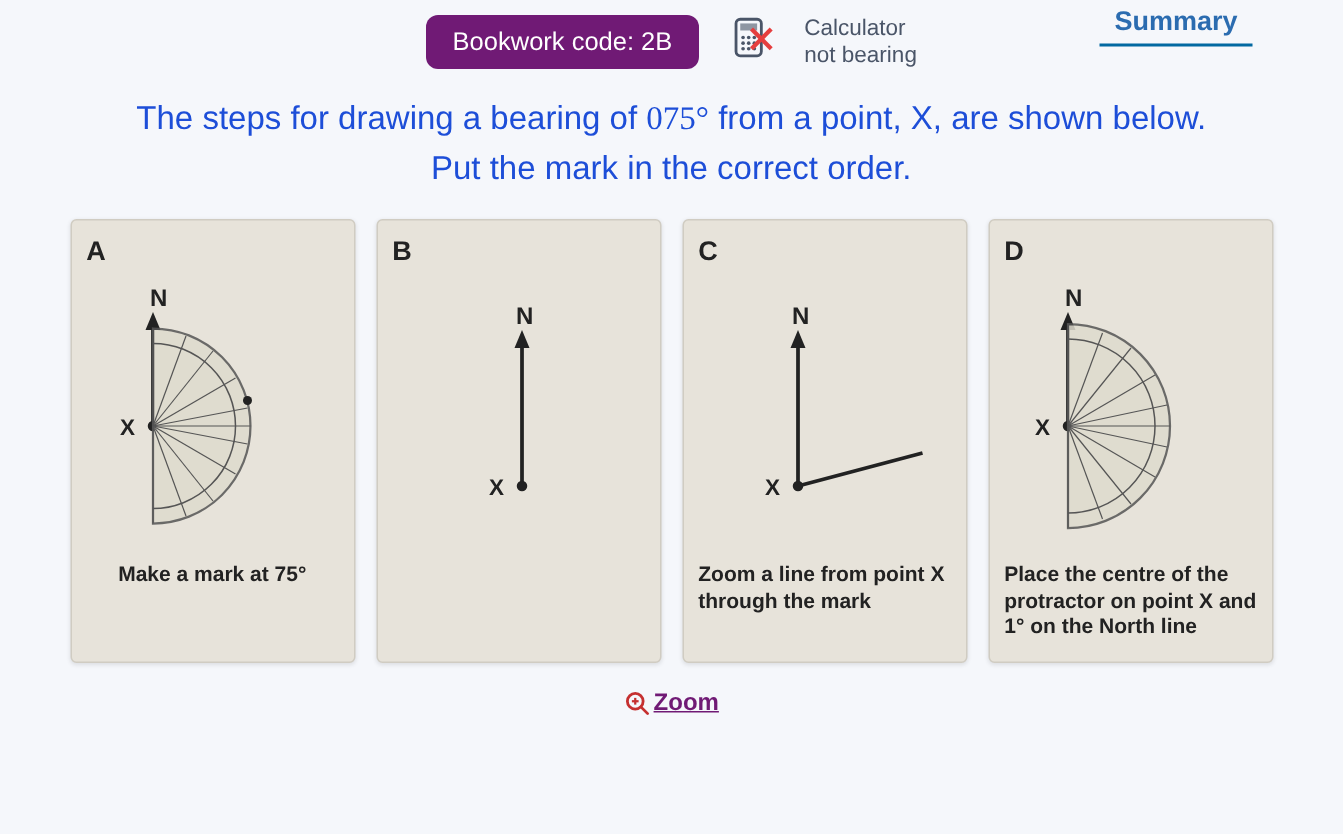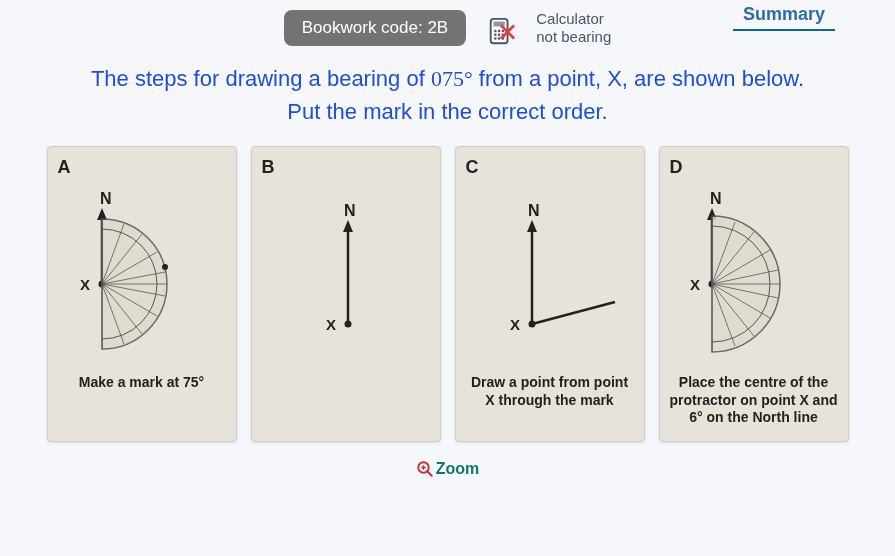--- a/index.html
+++ b/index.html
@@ -23,30 +23,30 @@
       position: absolute;
       right: 60px;
       top: 0;
       color: #2b6cb0;
       font-weight: 600;
       font-size: 18px;
       padding: 4px 10px;
       border-bottom: 2px solid #0369a1;
     }
     .bookwork-pill {
-      background: #737373;
+      background: #701a75;
       color: #fff;
       padding: 8px 18px;
       border-radius: 8px;
       font-size: 17px;
       font-weight: 500;
     }
     .calc-badge {
       display: flex;
-      align-items: flex-end;
+      align-items: flex-start;
       gap: 20px;
       color: #4a5568;
       font-size: 15px;
       line-height: 1.2;
     }
     .calc-icon {
       width: 30px;
       height: 30px;
       position: relative;
     }
@@ -89,34 +89,34 @@
       display: flex;
       align-items: center;
       justify-content: center;
       margin-bottom: 10px;
     }
     .figure svg { max-width: 100%; max-height: 100%; }
     .caption {
       font-size: 14px;
       font-weight: 700;
       color: #222;
-      text-align: center;
       line-height: 1.25;
     }
     .zoom-btn {
       display: flex;
       align-items: center;
       justify-content: center;
       gap: 2px;
       margin: 18px auto 0 auto;
-      color: #0f766e;
+      color: #701a75;
       font-weight: 600;
       font-size: 16px;
       width: fit-content;
       cursor: pointer;
+      text-decoration: underline;
     }
     .zoom-btn svg { width: 18px; height: 18px; }
   </style>
 </head>
 <body>
 
 <div class="top-bar">
   <div class="summary-tab">Summary</div>
   <div class="bookwork-pill">Bookwork code: 2B</div>
   <div class="calc-badge">
@@ -203,21 +203,21 @@
       <svg viewBox="0 0 160 180">
         <text x="58" y="32" font-size="16" font-weight="700" fill="#222">N</text>
         <line x1="62" y1="42" x2="62" y2="140" stroke="#222" stroke-width="2.5"></line>
         <polygon points="62,36 57,48 67,48" fill="#222"></polygon>
         <circle cx="62" cy="140" r="3.5" fill="#222"></circle>
         <text x="40" y="146" font-size="15" font-weight="700" fill="#222">X</text>
 
         <line x1="62" y1="140" x2="145" y2="118" stroke="#222" stroke-width="2.5"></line>
       </svg>
     </div>
-    <div class="caption">Draw a point from point X through the mark</div>
+    <div class="caption">Zoom a line from point X through the mark</div>
   </div>
 
   <div class="card">
     <div class="card-letter">D</div>
     <div class="figure">
       <svg viewBox="0 0 160 180">
         <text x="36" y="20" font-size="16" font-weight="700" fill="#222">N</text>
         <line x1="38" y1="30" x2="38" y2="100" stroke="#222" stroke-width="2.5"></line>
         <polygon points="38,24 33,36 43,36" fill="#222"></polygon>
         <circle cx="38" cy="100" r="3.5" fill="#222"></circle>
@@ -232,21 +232,21 @@
           <line x1="38" y1="100" x2="104" y2="86"></line>
           <line x1="38" y1="100" x2="106" y2="100"></line>
           <line x1="38" y1="100" x2="104" y2="114"></line>
           <line x1="38" y1="100" x2="96" y2="134"></line>
           <line x1="38" y1="100" x2="80" y2="152"></line>
           <line x1="38" y1="100" x2="61" y2="162"></line>
           <line x1="38" y1="100" x2="38" y2="168"></line>
         </g>
       </svg>
     </div>
-    <div class="caption">Place the centre of the protractor on point X and 6° on the North line</div>
+    <div class="caption">Place the centre of the protractor on point X and 1° on the North line</div>
   </div>
 
 </div>
 
 <div class="zoom-btn">
   <svg viewBox="0 0 24 24">
     <circle cx="10" cy="10" r="7" fill="none" stroke="#c53030" stroke-width="2.5"></circle>
     <line x1="15" y1="15" x2="21" y2="21" stroke="#c53030" stroke-width="2.5" stroke-linecap="round"></line>
     <line x1="10" y1="7" x2="10" y2="13" stroke="#c53030" stroke-width="2"></line>
     <line x1="7" y1="10" x2="13" y2="10" stroke="#c53030" stroke-width="2"></line>

